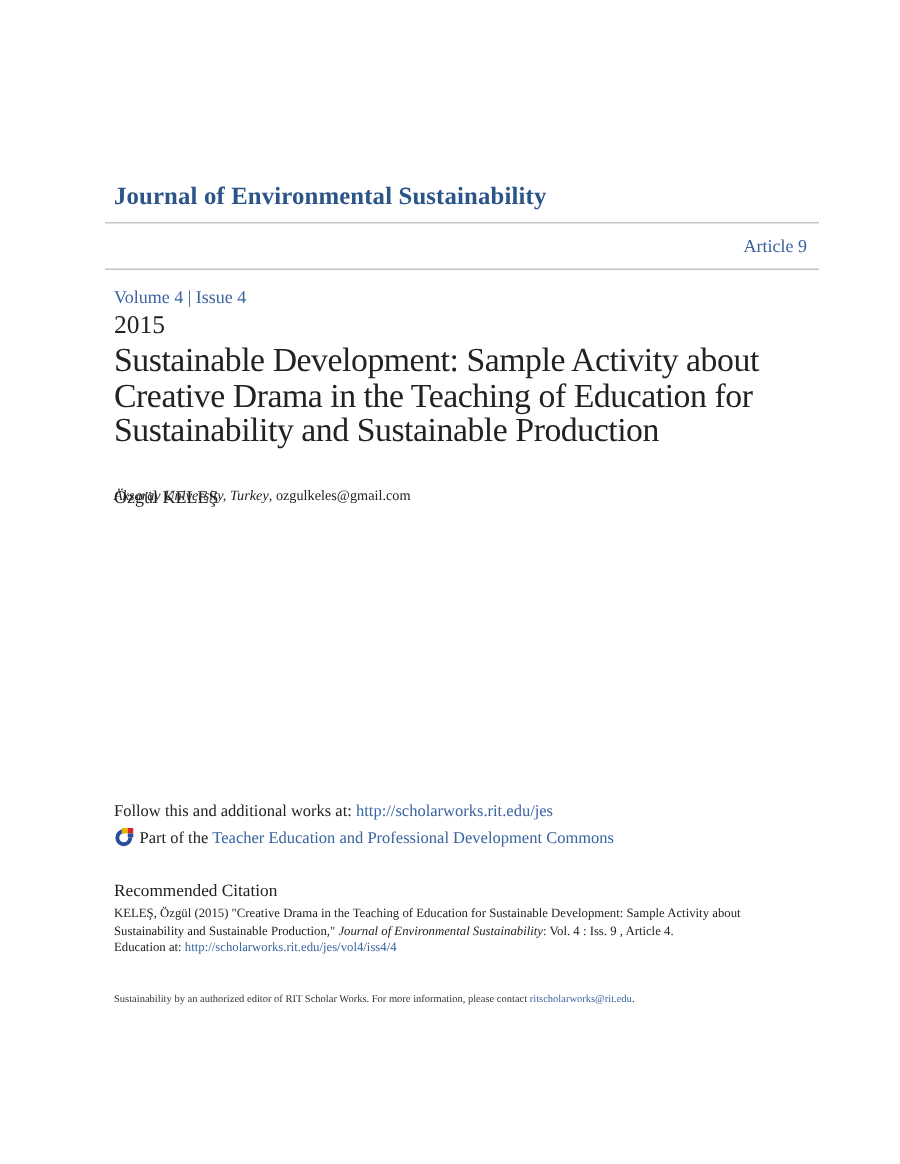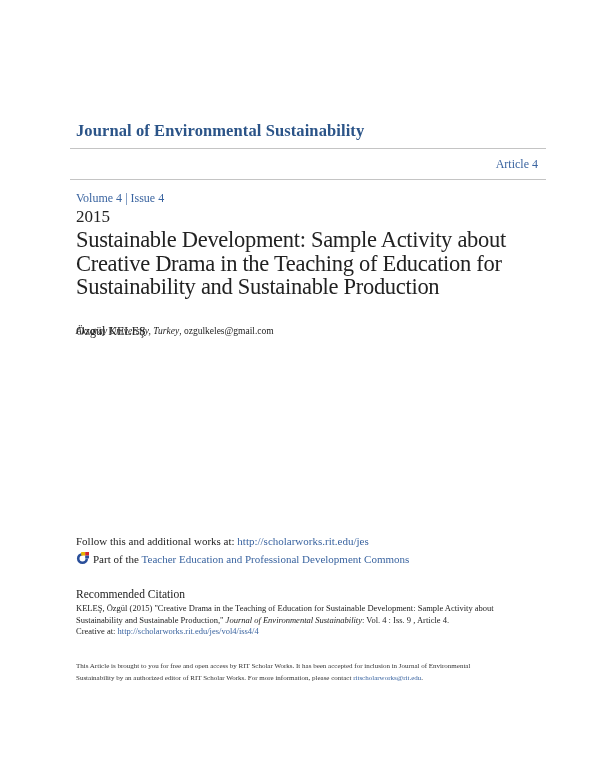--- a/index.html
+++ b/index.html
@@ -144,21 +144,21 @@
 </head>
 <body>
 
 <div class="abs journal-title">Journal of Environmental Sustainability</div>
 
 <div class="abs rule rule-top"></div>
 
 <div class="abs vol-line">
   <span>Volume 4</span><span class="sep">|</span><span>Issue 4</span>
 </div>
-<div class="abs article-num">Article 4</div>
+<div class="abs article-num">Article 9</div>
 
 <div class="abs rule rule-bottom"></div>
 
 <div class="abs year">2015</div>
 
 <div class="abs paper-title">
   <div>Sustainable Development: Sample Activity about</div>
   <div>Creative Drama in the Teaching of Education for</div>
   <div>Sustainability and Sustainable Production</div>
 </div>
@@ -182,19 +182,18 @@
     </svg>
   </span>
   <span>Part of the </span>&nbsp;<span class="underline-link">Teacher Education and Professional Development Commons</span>
 </div>
 
 <div class="abs rec-heading">Recommended Citation</div>
 
 <div class="abs citation">
   <div>KELEŞ, Özgül (2015) "Creative Drama in the Teaching of Education for Sustainable Development: Sample Activity about</div>
   <div><span>Sustainability and Sustainable Production," </span><span class="ital">Journal of Environmental Sustainability</span><span>: Vol. 4 : Iss. 9 , Article 4.</span></div>
-  <div><span>Creative at: </span><span class="link">http://scholarworks.rit.edu/jes/vol4/iss4/4</span></div>
+  <div><span>Education at: </span><span class="link">http://scholarworks.rit.edu/jes/vol4/iss4/4</span></div>
 </div>
 
 <div class="abs footer-note">
-  <div>This Article is brought to you for free and open access by RIT Scholar Works. It has been accepted for inclusion in Journal of Environmental</div>
   <div><span>Sustainability by an authorized editor of RIT Scholar Works. For more information, please contact </span><span class="link">ritscholarworks@rit.edu</span><span>.</span></div>
 </div>
 
 </body></html>

